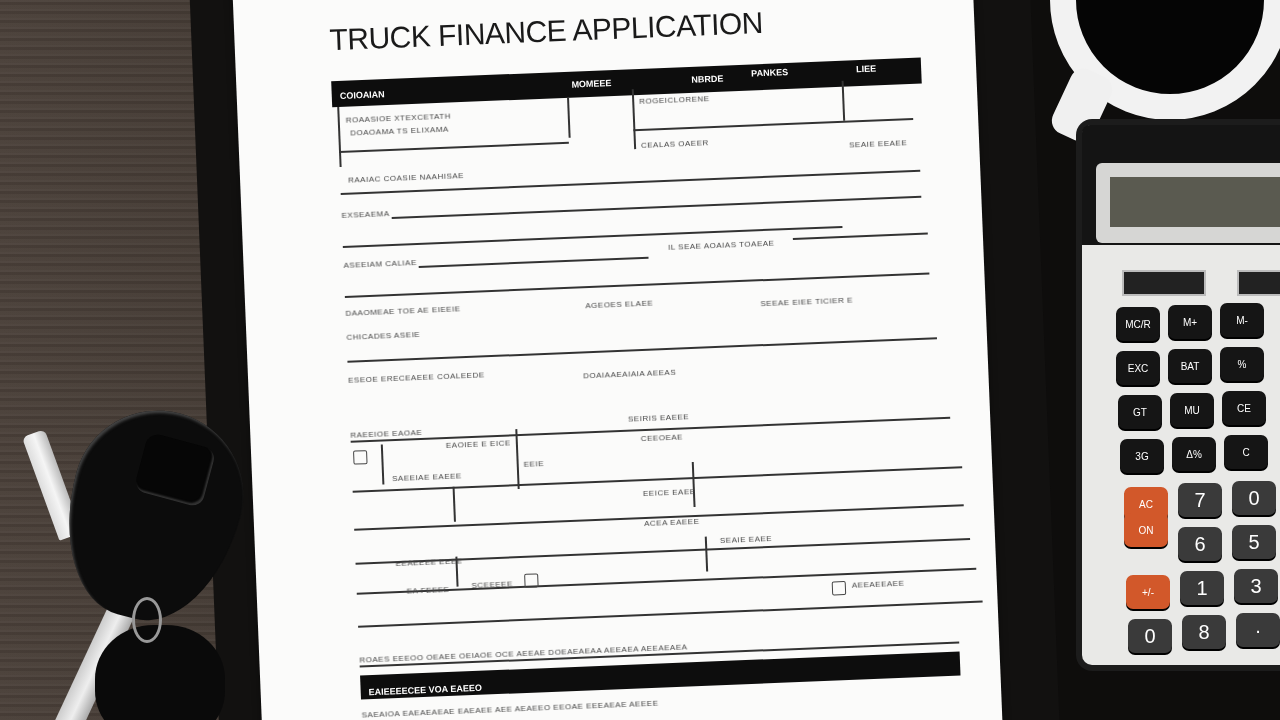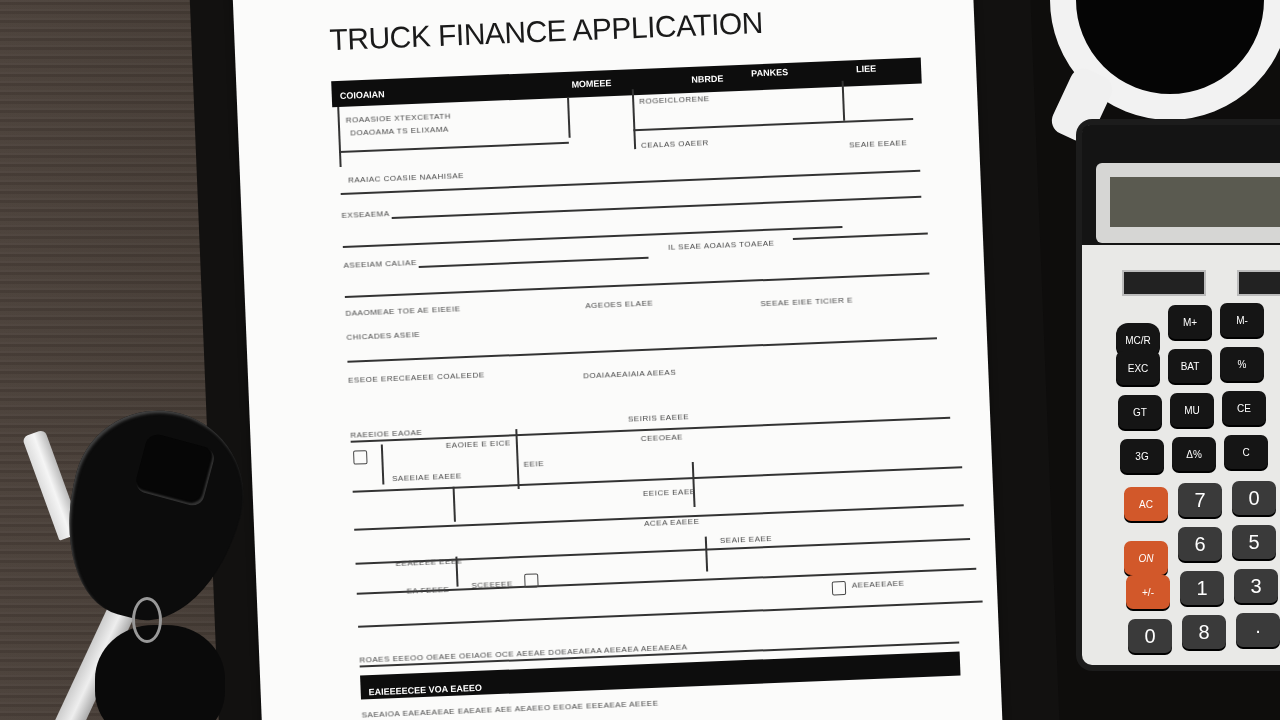--- a/index.html
+++ b/index.html
@@ -133,41 +133,41 @@
 </div>
 
 <div class="calc">
   <div class="calc-top"></div>
   <div class="screen-frame">
     <div class="screen"></div>
   </div>
   <div class="solar" style="left:40px;width:80px;"></div>
   <div class="solar" style="left:155px;width:60px;"></div>
 
-  <div class="key" style="left:34px;top:198px;border-radius:12px;">MC/R</div>
+  <div class="key" style="left:34px;top:182px;">MC/R</div>
   <div class="key" style="left:86px;top:180px;">M+</div>
   <div class="key" style="left:138px;top:178px;">M-</div>
 
   <div class="key" style="left:34px;top:226px;">EXC</div>
   <div class="key" style="left:86px;top:224px;">BAT</div>
   <div class="key" style="left:138px;top:222px;">%</div>
 
   <div class="key" style="left:36px;top:270px;">GT</div>
   <div class="key" style="left:88px;top:268px;">MU</div>
   <div class="key" style="left:140px;top:266px;">CE</div>
 
   <div class="key" style="left:38px;top:314px;">3G</div>
   <div class="key" style="left:90px;top:312px;">Δ%</div>
   <div class="key" style="left:142px;top:310px;">C</div>
 
   <div class="key orange" style="left:42px;top:362px;">AC</div>
   <div class="key num" style="left:96px;top:358px;">7</div>
   <div class="key num" style="left:150px;top:356px;">0</div>
 
-  <div class="key orange" style="left:42px;top:416px;font-style:italic;">ON</div>
+  <div class="key orange" style="left:42px;top:388px;">ON</div>
   <div class="key num" style="left:96px;top:402px;">6</div>
   <div class="key num" style="left:150px;top:400px;">5</div>
 
   <div class="key orange" style="left:44px;top:450px;">+/-</div>
   <div class="key num" style="left:98px;top:446px;">1</div>
   <div class="key num" style="left:152px;top:444px;">3</div>
 
   <div class="key num" style="left:46px;top:494px;">0</div>
   <div class="key num" style="left:100px;top:490px;">8</div>
   <div class="key num" style="left:154px;top:488px;">·</div>

